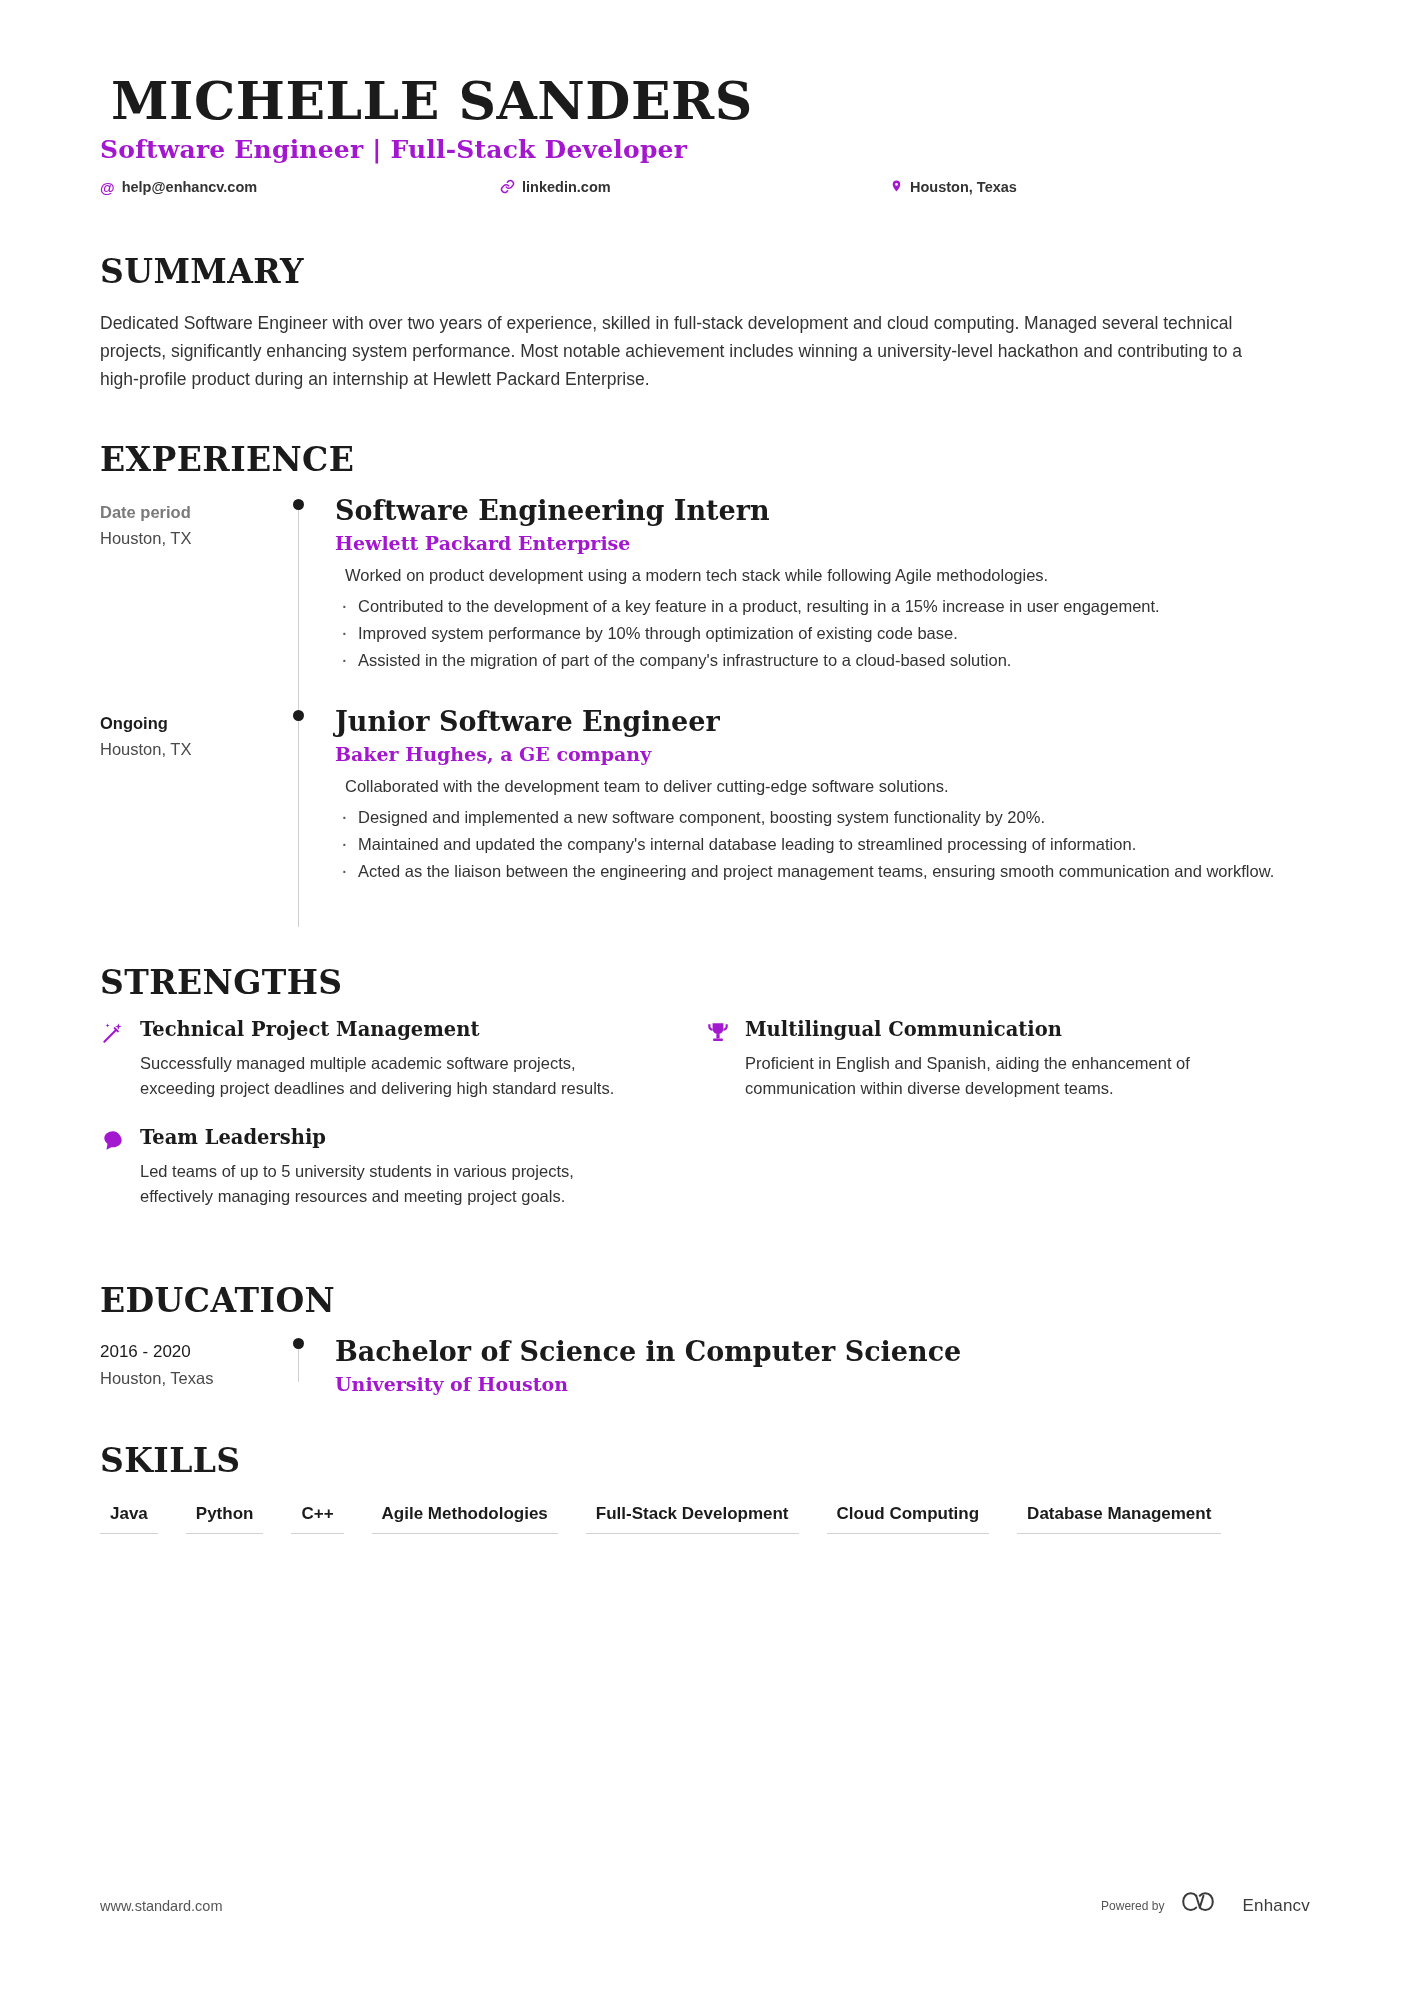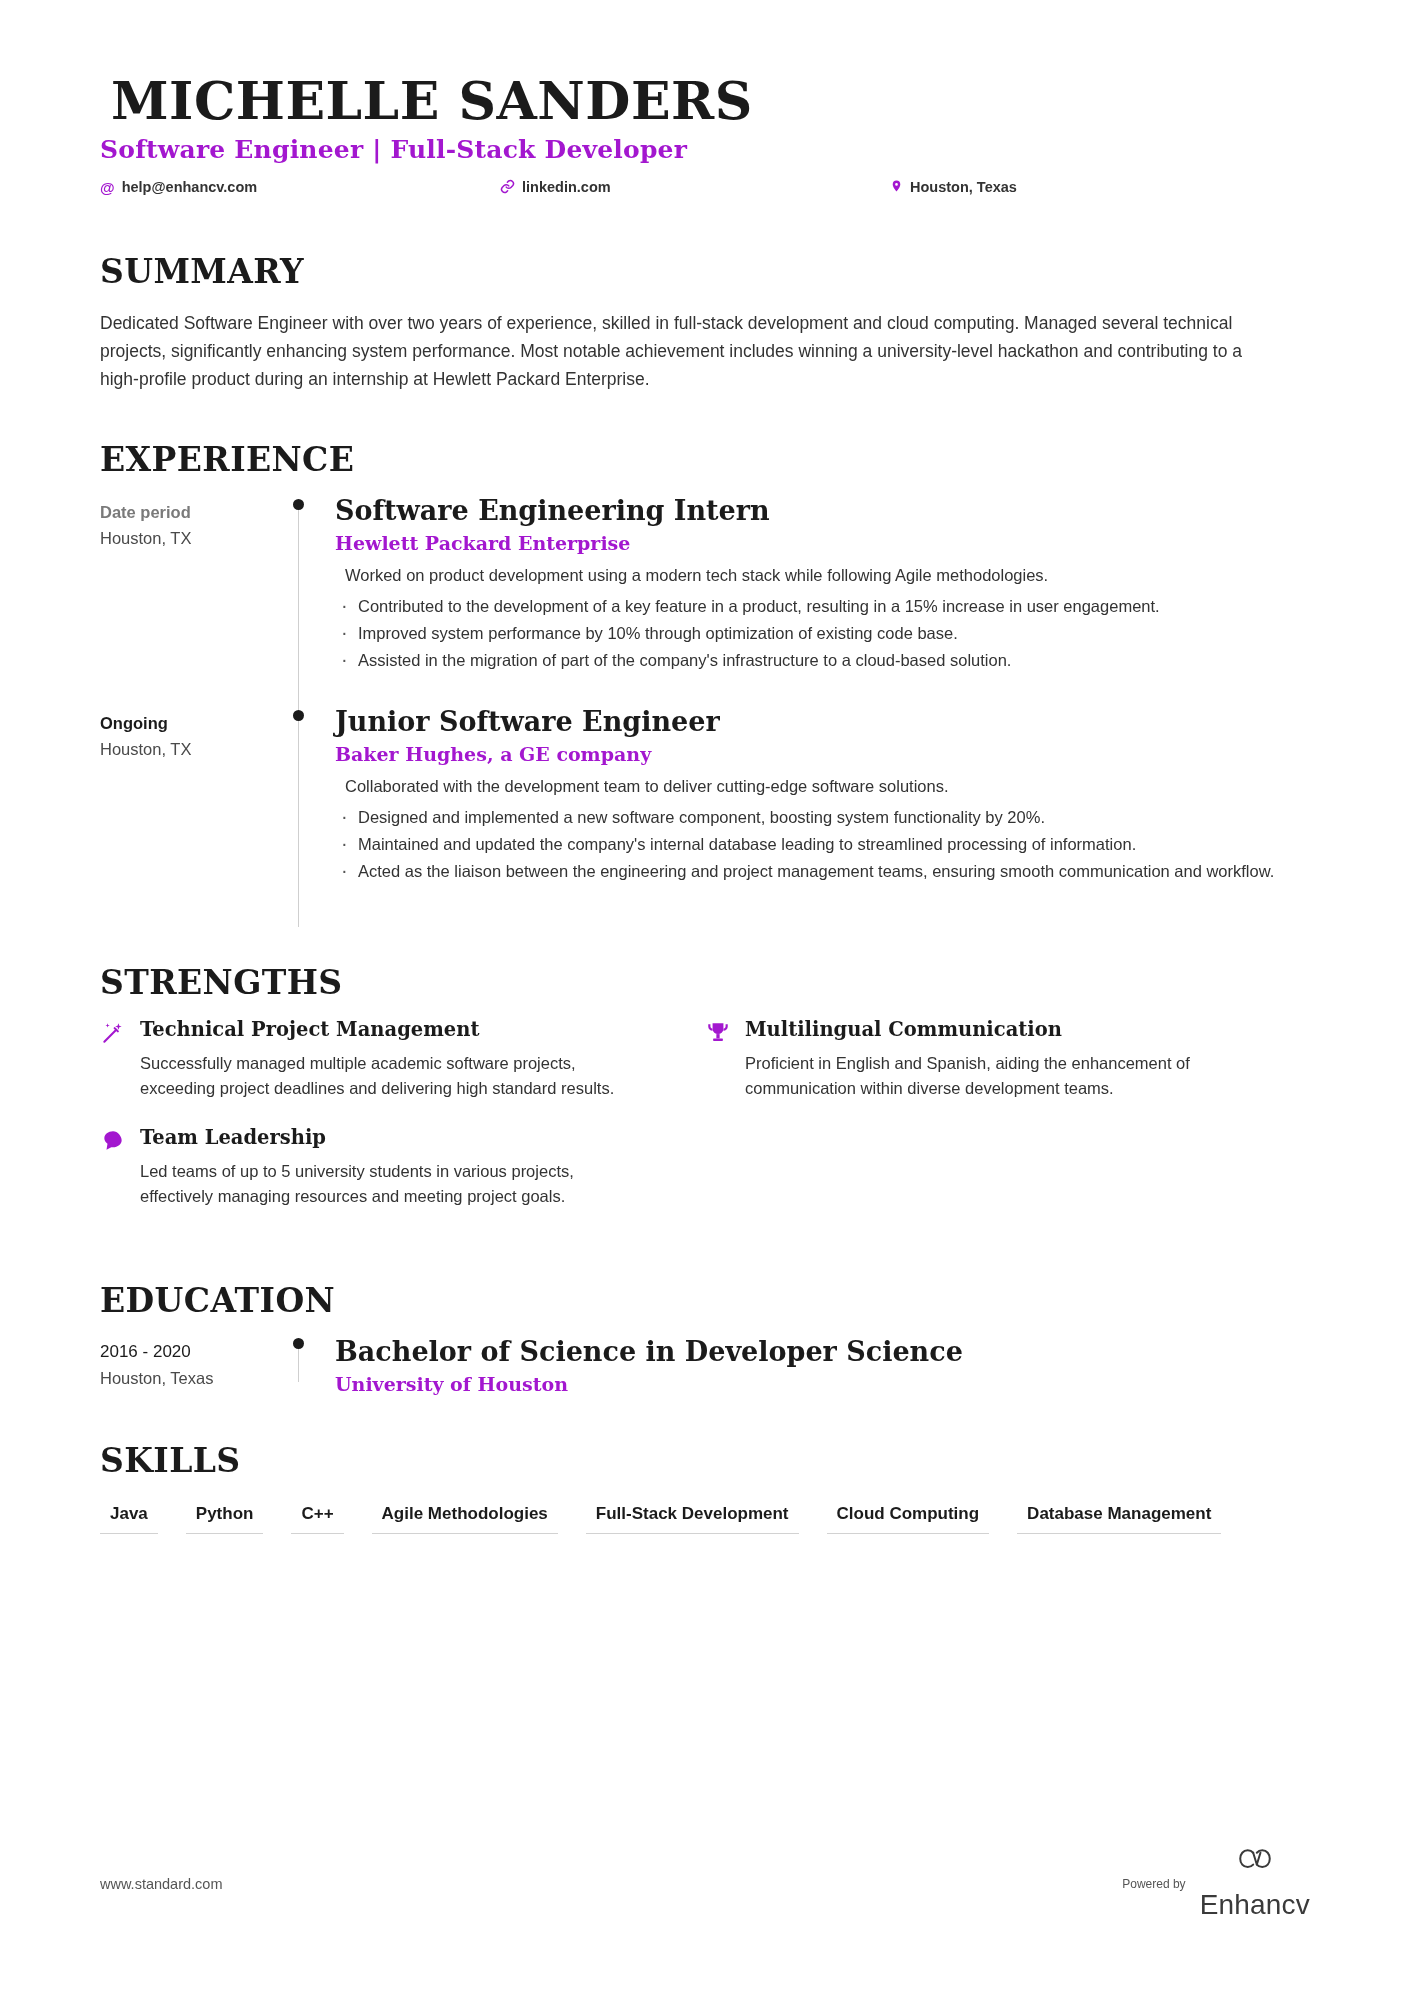--- a/index.html
+++ b/index.html
@@ -252,22 +252,22 @@
     right: 100px;
     bottom: 74px;
     display: flex;
     align-items: center;
     justify-content: space-between;
   }
   .footer-url { font-size: 14.5px; color: #555; }
   .footer-right { display: flex; align-items: center; gap: 14px; }
   .powered { font-size: 12px; color: #555; }
   .brand {
-    display: flex; align-items: center; gap: 9px;
-    font-size: 28px; color: #3a3a3a; letter-spacing: 0.2px; flex-direction: column;
+    display: flex; align-items: center; gap: 24px;
+    font-size: 17px; color: #3a3a3a; letter-spacing: 0.2px;
   }
 </style>
 </head>
 <body>
 
 <div class="page">
 
   <div>
     <h1 class="name">MICHELLE SANDERS</h1>
     <div class="job-title">Software Engineer | Full-Stack Developer</div>
@@ -401,21 +401,21 @@
     <div class="edu-item">
       <div class="edu-left">
         <div class="edu-date">2016 - 2020</div>
         <div class="edu-loc">Houston, Texas</div>
       </div>
       <div class="edu-rail">
         <span class="line"></span>
         <span class="dot"></span>
       </div>
       <div class="edu-right">
-        <h3 class="edu-degree">Bachelor of Science in Developer Science</h3>
+        <h3 class="edu-degree">Bachelor of Science in Computer Science</h3>
         <div class="edu-school">University of Houston</div>
       </div>
     </div>
   </div>
 
   <div class="sec">
     <h2 class="section-title">SKILLS</h2>
     <div class="skills-wrap">
       <div class="skill">Java</div>
       <div class="skill">Python</div>

